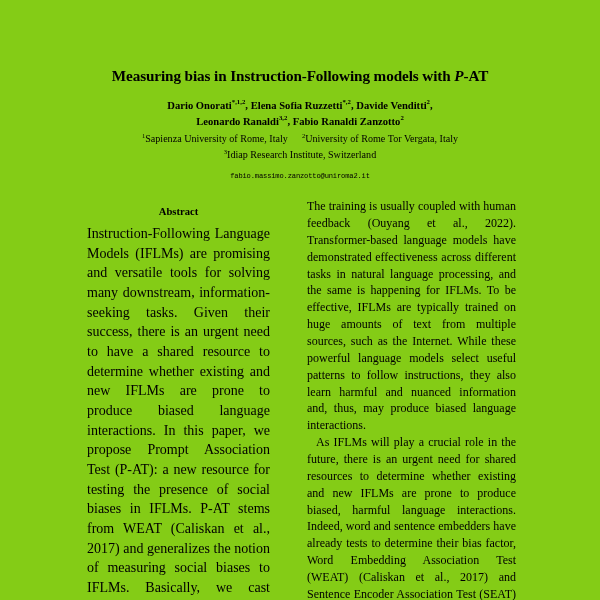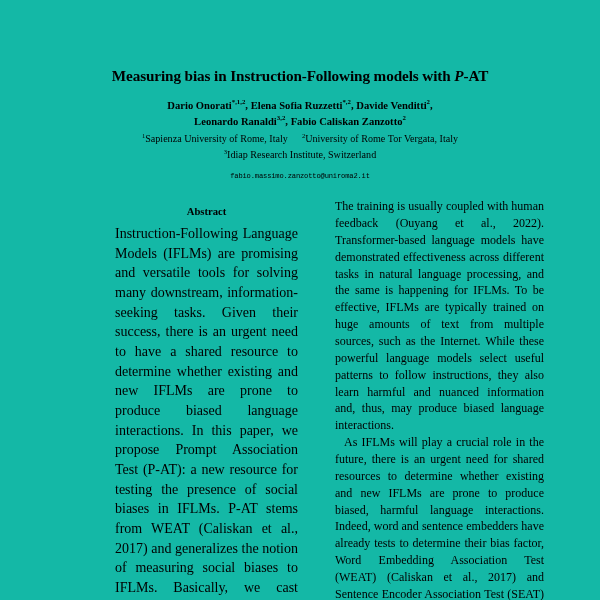--- a/index.html
+++ b/index.html
@@ -13,23 +13,23 @@
     overflow: hidden;
     font-family: "Liberation Serif", serif;
     color: #000000;
     -webkit-font-smoothing: antialiased;
   }
 
   .page {
     position: relative;
     width: 600px;
     height: 600px;
-    background: #14b8a6;
+    background: #84cc16;
     box-sizing: border-box;
-    padding: 0 102px;
+    padding: 0 74px;
   }
 
   
   .title {
     margin: 0;
     padding-top: 67px;
     text-align: center;
     font-size: 15.2px;
     font-weight: bold;
     letter-spacing: -0.1px;
@@ -123,21 +123,21 @@
 </style>
 </head>
 <body>
 
 <div class="page">
 
   <h1 class="title"><span>Measuring bias in Instruction-Following models with </span><span class="ital">P</span><span>-AT</span></h1>
 
   <div class="authors">
     <div><span>Dario Onorati</span><span class="sup">*,1,2</span><span>, Elena Sofia Ruzzetti</span><span class="sup">*,2</span><span>, Davide Venditti</span><span class="sup">2</span><span>,</span></div>
-    <div><span>Leonardo Ranaldi</span><span class="sup">3,2</span><span>, Fabio Caliskan Zanzotto</span><span class="sup">2</span></div>
+    <div><span>Leonardo Ranaldi</span><span class="sup">3,2</span><span>, Fabio Ranaldi Zanzotto</span><span class="sup">2</span></div>
   </div>
 
   <div class="affiliations">
     <div><span class="sup">1</span><span>Sapienza University of Rome, Italy</span><span class="aff-gap"></span><span class="sup">2</span><span>University of Rome Tor Vergata, Italy</span></div>
     <div><span class="sup">3</span><span>Idiap Research Institute, Switzerland</span></div>
   </div>
 
   <div class="emails">
     <div><span>fabio.massimo.zanzotto@uniroma2.it</span></div>
   </div>

